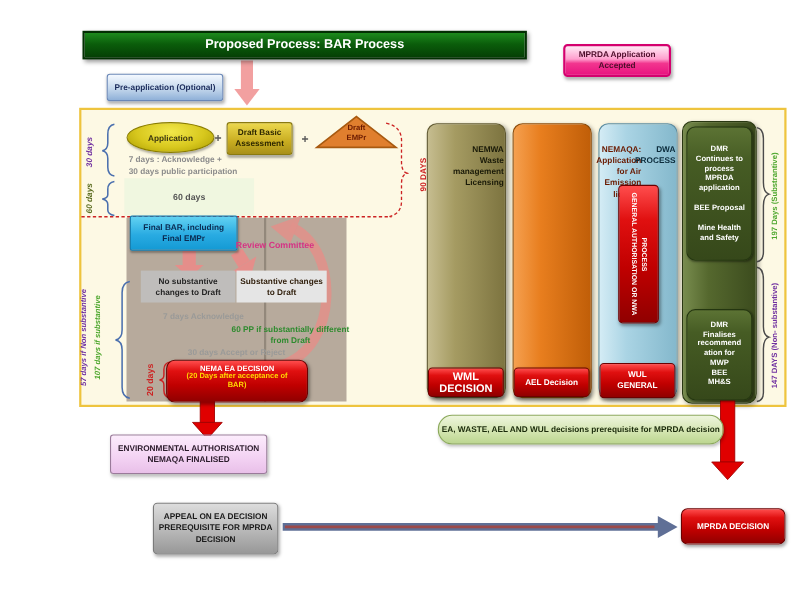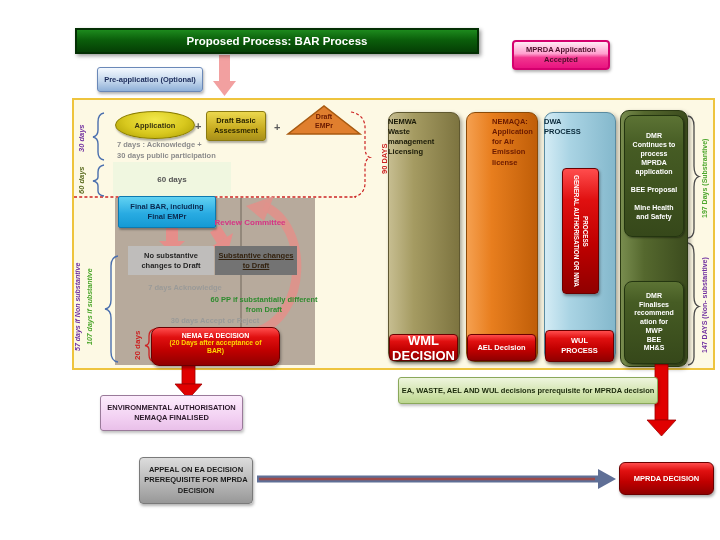--- a/index.html
+++ b/index.html
@@ -11,21 +11,21 @@
   .b{font-weight:bold;}
   
   .vtext{writing-mode:vertical-rl;transform:rotate(180deg);display:flex;align-items:center;justify-content:center;text-align:center;}
   
   .vdown{writing-mode:vertical-lr;text-orientation:mixed;display:flex;align-items:center;justify-content:center;text-align:center;}
   .redbox{background:linear-gradient(180deg,#ff4d4d 0%,#e01010 25%,#c00000 60%,#900000 100%);
           border:1px solid #6b0000;color:#fff;border-radius:5px;box-shadow:1px 2px 3px rgba(0,0,0,.35);}
   .banner{background:linear-gradient(180deg,#1d8a1d 0%,#0b5e0b 45%,#053f05 100%);
           border:2px solid #032f03;color:#fff;box-shadow:2px 2px 4px rgba(0,0,0,.4);}
   .col{border-radius:9px;box-shadow:2px 2px 4px rgba(0,0,0,.35);}
-  .colhdr{width:100%;padding-top:4px;text-align:left;font-weight:bold;line-height:1.35;}
+  .colhdr{width:100%;padding-top:18px;text-align:right;font-weight:bold;line-height:1.35;}
   svg{position:absolute;left:0;top:0;pointer-events:none;}
 </style>
 </head>
 <body>
 
 <div id="slide">
 
   <div class="abs" style="left:72px;top:98px;width:639px;height:268px;background:#fdf9e4;border:2px solid #eec43e;"></div>
 
   <div class="abs" style="left:115px;top:198px;width:200px;height:167px;background:#b7aa9c;"></div>
@@ -130,21 +130,21 @@
   <div class="abs ctr b ml" style="left:118px;top:196px;width:96px;height:30px;border-radius:2px;font-size:7.5px;color:#0a2a50;line-height:1.3;
               background:linear-gradient(180deg,#62d2f2 0%,#29abe2 55%,#149ad4 100%);
               border:1px solid #0c7ab0;box-shadow:1px 2px 2px rgba(0,0,0,.3);">Final BAR, including
 Final EMPr</div>
 
   <div class="abs ctr b" style="left:205px;top:218px;width:90px;font-size:8px;color:#d63384;">Review Committee</div>
 
   <div class="abs ctr b ml" style="left:128px;top:246px;width:86px;height:29px;background:#bfbdbb;font-size:7.5px;color:#262626;line-height:1.3;">No substantive
 changes to Draft</div>
 
-  <div class="abs ctr b ml" style="left:215px;top:246px;width:82px;height:29px;background:#737373;font-size:7.5px;color:#33220f;line-height:1.3;text-decoration:underline;">Substantive changes
+  <div class="abs ctr b ml" style="left:215px;top:246px;width:82px;height:29px;background:#e5e5e5;font-size:7.5px;color:#33220f;line-height:1.3;">Substantive changes
 to Draft</div>
 
   <div class="abs ctr b" style="left:120px;top:283px;width:130px;font-size:7.5px;color:#9a9a98;">7 days Acknowledge</div>
 
   <div class="abs ctr b ml" style="left:198px;top:295px;width:132px;font-size:7.5px;color:#2e8b2e;line-height:1.3;">60 PP if substantially different
 from Draft</div>
 
   <div class="abs ctr b" style="left:150px;top:316px;width:130px;font-size:7.5px;color:#9a9a98;">30 days Accept or Reject</div>
 
   <div class="abs redbox" style="left:151px;top:327px;width:127px;height:37px;border-radius:8px;">
@@ -192,31 +192,31 @@
   <div class="abs ctr b ml" style="left:624px;top:281px;width:58px;height:81px;border-radius:8px;font-size:7px;color:#fff;line-height:1.25;
               background:linear-gradient(180deg,#5c7334 0%,#465c24 25%,#36481a 100%);
               border:1px solid #243610;box-shadow:1px 1px 2px rgba(0,0,0,.4);">DMR
 Finalises
 recommend
 ation for
 MWP
 BEE
 MH&amp;S</div>
 
-  <div class="abs redbox ctr b" style="left:389px;top:334px;width:67px;height:25px;font-size:13px;border-radius:4px;">WML DECISION</div>
+  <div class="abs redbox ctr b" style="left:389px;top:334px;width:67px;height:25px;font-size:10px;border-radius:4px;">WML DECISION</div>
   <div class="abs redbox ctr b" style="left:467px;top:334px;width:67px;height:25px;font-size:7.5px;border-radius:4px;">AEL Decision</div>
   <div class="abs redbox ctr b ml" style="left:545px;top:330px;width:67px;height:30px;font-size:7.5px;border-radius:4px;line-height:1.3;">WUL
-PROCESS</div>
+GENERAL</div>
 
   <div class="abs ctr b ml" style="left:100px;top:395px;width:141px;height:34px;border-radius:3px;font-size:7.5px;color:#2a1a2a;line-height:1.35;
               background:linear-gradient(180deg,#fcecfc 0%,#f3d2f3 60%,#e9c0e9 100%);
               border:1.5px solid #9a7a9a;box-shadow:1px 2px 3px rgba(0,0,0,.25);">ENVIRONMENTAL AUTHORISATION
 NEMAQA FINALISED</div>
 
-  <div class="abs ctr b" style="left:398px;top:377px;width:258px;height:25px;border-radius:3px;font-size:7.5px;color:#1a2a0a;
+  <div class="abs ctr b" style="left:398px;top:377px;width:258px;height:25px;border-radius:13px;font-size:7.5px;color:#1a2a0a;
               background:linear-gradient(180deg,#eef5dd 0%,#d2e4ae 60%,#bcd690 100%);
               border:1.5px solid #8aa85a;box-shadow:1px 2px 3px rgba(0,0,0,.25);">EA, WASTE, AEL AND WUL decisions prerequisite for MPRDA decision</div>
 
   <div class="abs ctr b ml" style="left:139px;top:457px;width:112px;height:45px;border-radius:4px;font-size:7.5px;color:#1a1a1a;line-height:1.35;
               background:linear-gradient(180deg,#dcdcdc 0%,#b4b4b4 60%,#989898 100%);
               border:1.5px solid #7a7a7a;box-shadow:1px 2px 3px rgba(0,0,0,.3);">APPEAL ON EA DECISION
 PREREQUISITE FOR MPRDA
 DECISION</div>
 
   <div class="abs redbox ctr b" style="left:619px;top:462px;width:93px;height:31px;font-size:7.5px;border-radius:6px;">MPRDA DECISION</div>

